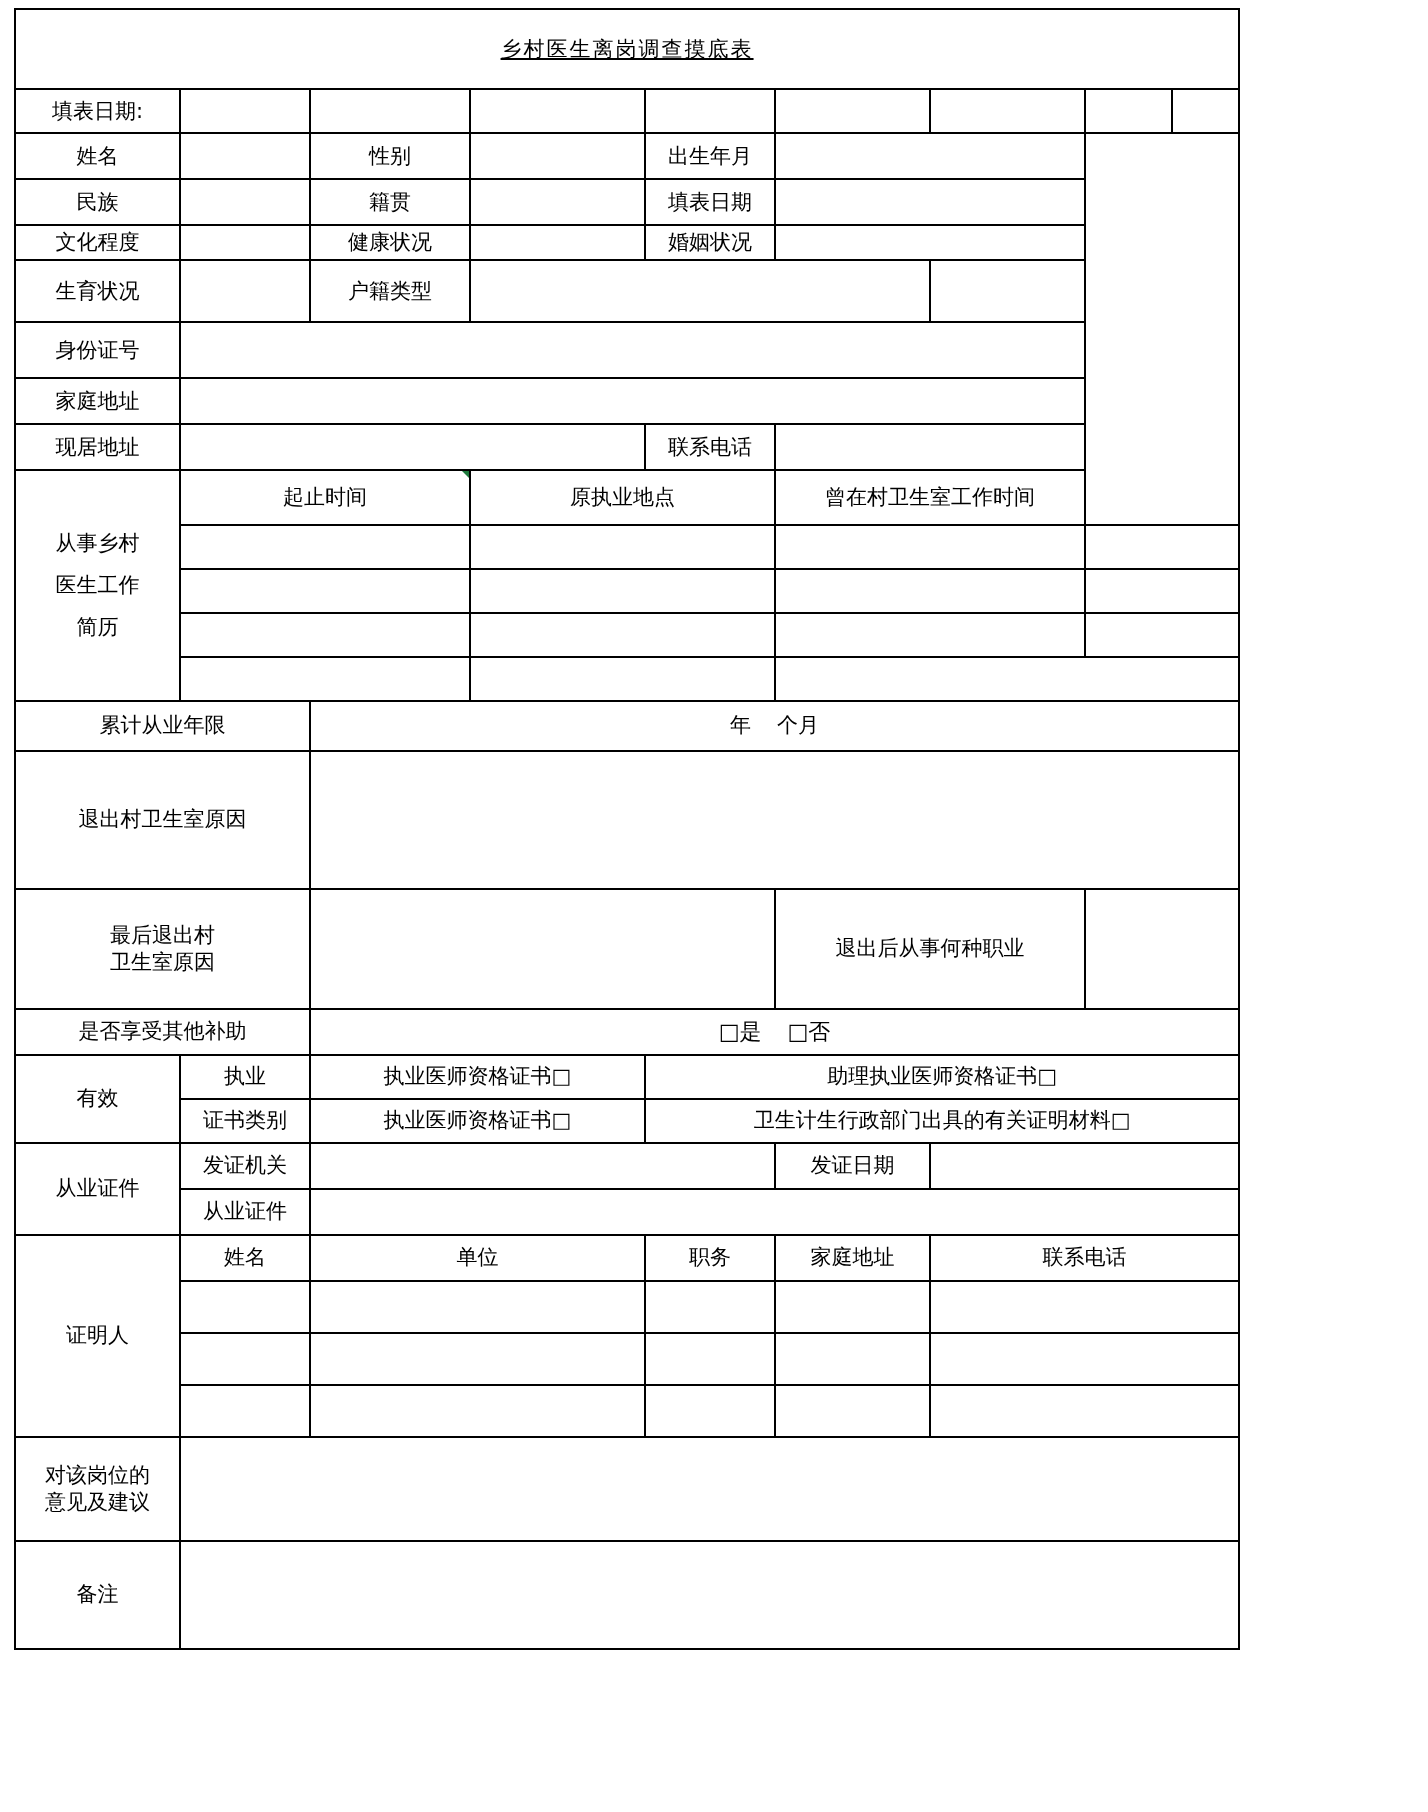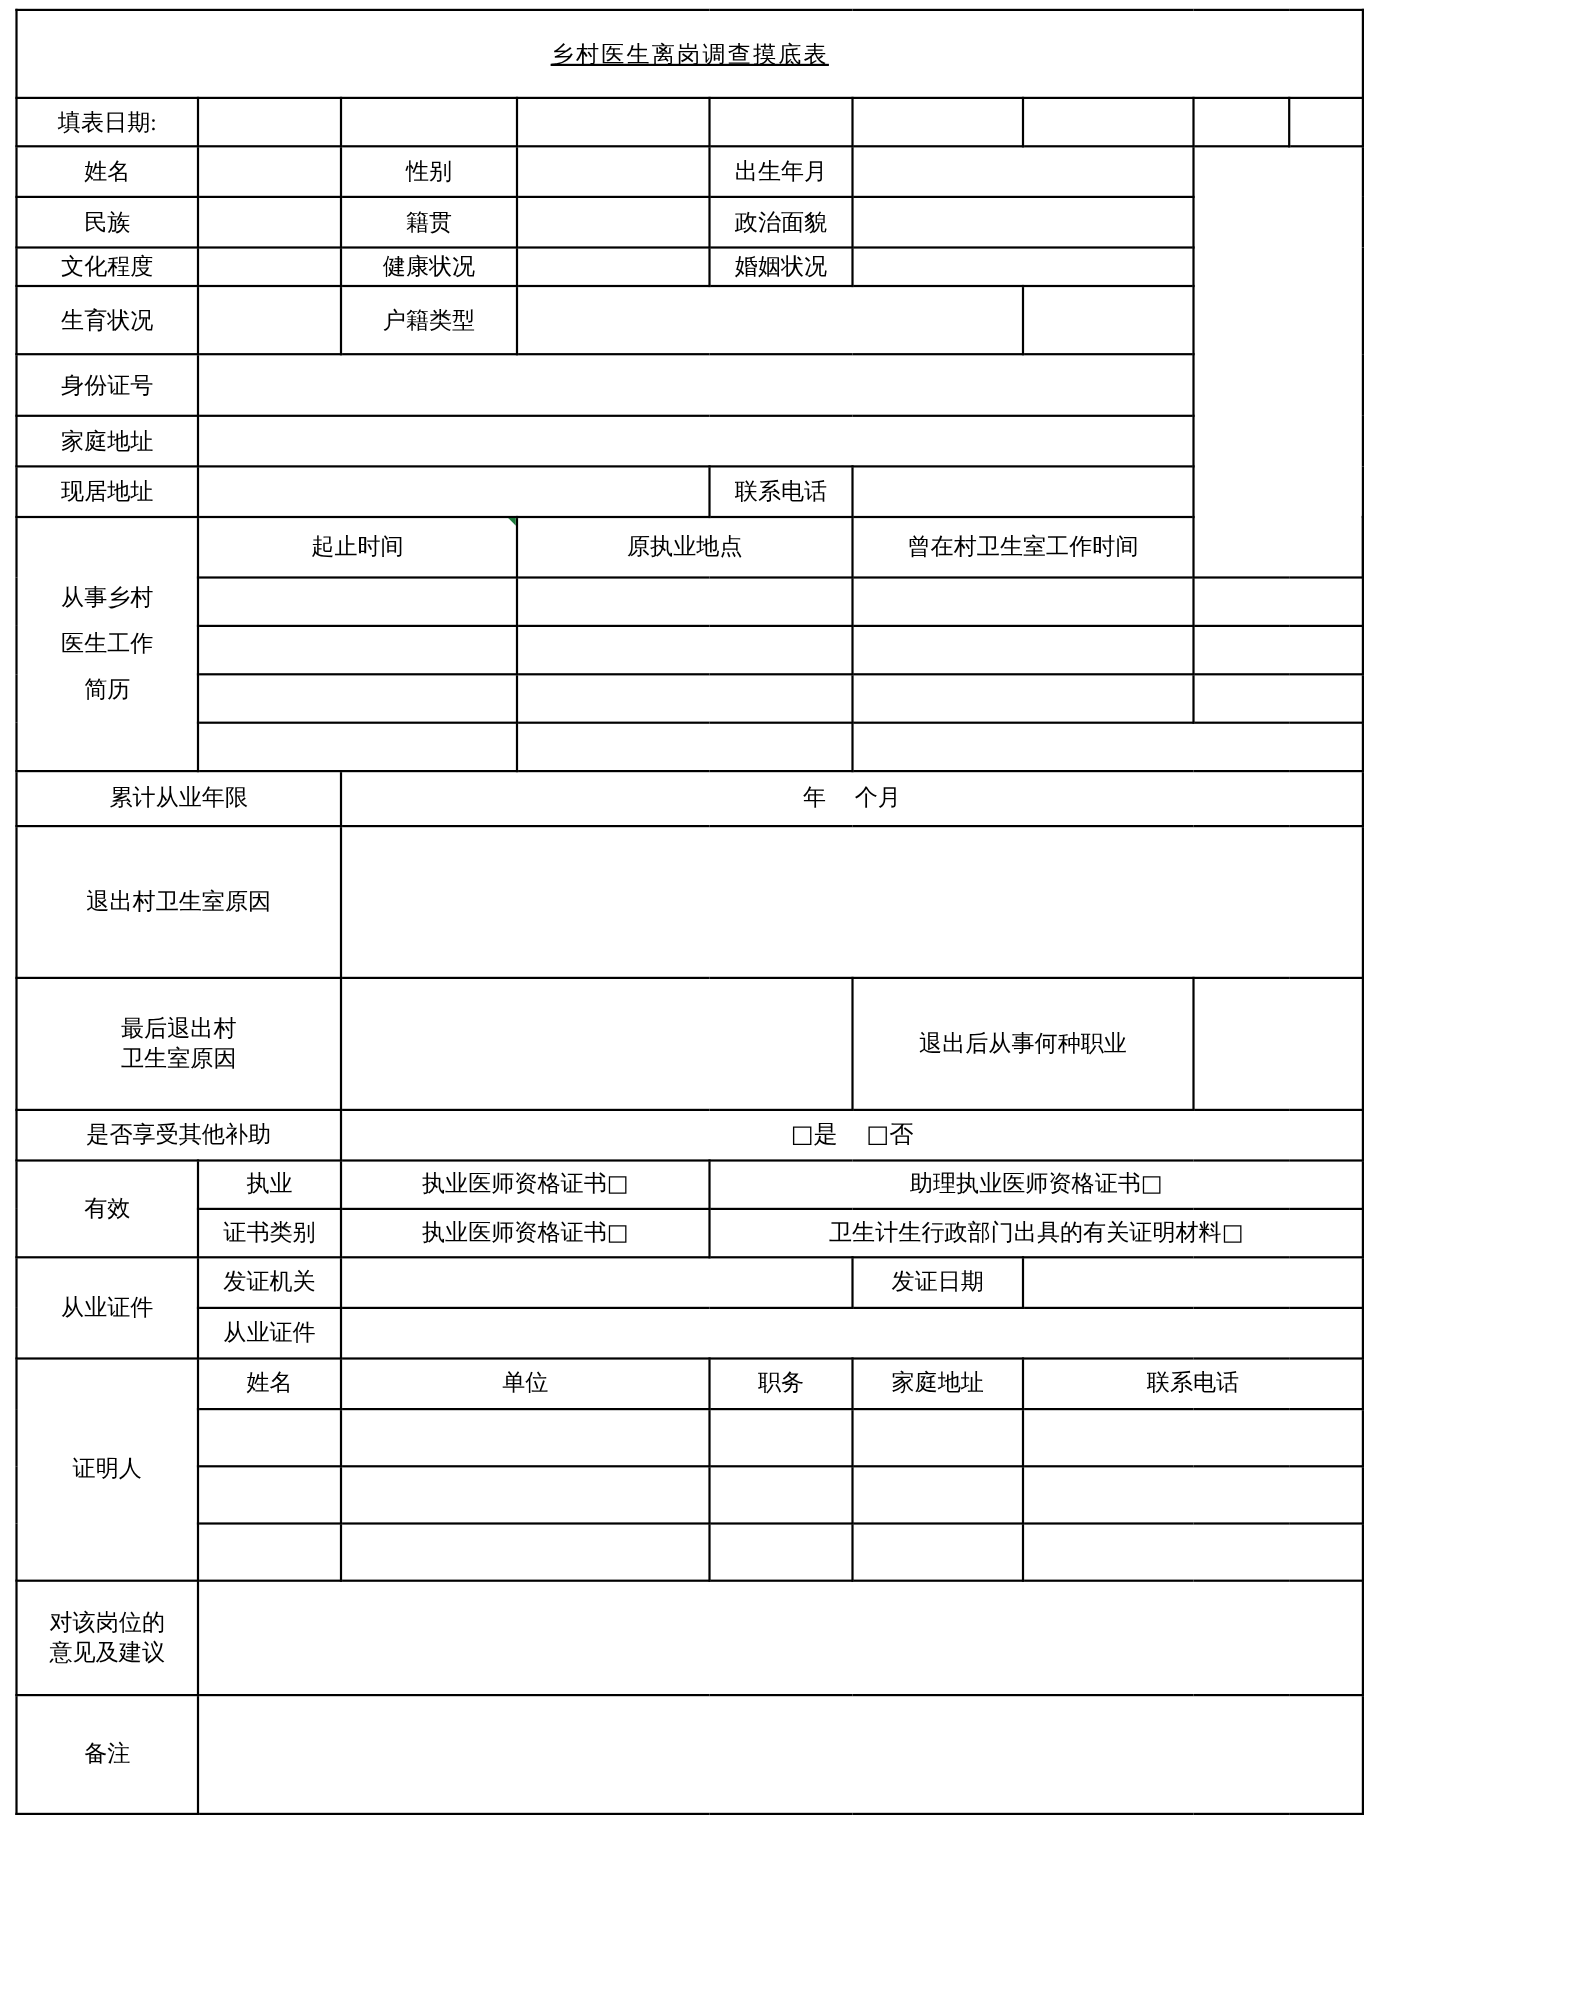--- a/index.html
+++ b/index.html
@@ -51,21 +51,20 @@
     height: 78px;
     text-align: center;
     text-decoration: underline;
   }
   td.date-cell {
     border: 1px solid #d9d9d9;
     text-align: left;
     padding-left: 6px;
     font-size: 22px;
     height: 42px;
-    font-family: Liberation Serif, serif;
   }
   td.lbl { font-size: 22px; }
   .cbx {
     display: inline-block;
     font-size: 22px;
   }
   .twoline { line-height: 1.45; }
   .comment-mark {
     position: absolute;
     width: 0;
@@ -119,21 +118,21 @@
       <td class="lbl">出生年月</td>
       <td colspan="2"></td>
       <td class="noborder" rowspan="8" colspan="2"></td>
     </tr>
 
     <tr style="height:46px">
       <td class="lbl">民族</td>
       <td></td>
       <td class="lbl">籍贯</td>
       <td></td>
-      <td class="lbl">政治面貌</td>
+      <td class="lbl">填表日期</td>
       <td colspan="2"></td>
     </tr>
 
     <tr style="height:35px">
       <td class="lbl">文化程度</td>
       <td></td>
       <td class="lbl">健康状况</td>
       <td></td>
       <td class="lbl">婚姻状况</td>
       <td colspan="2"></td>

